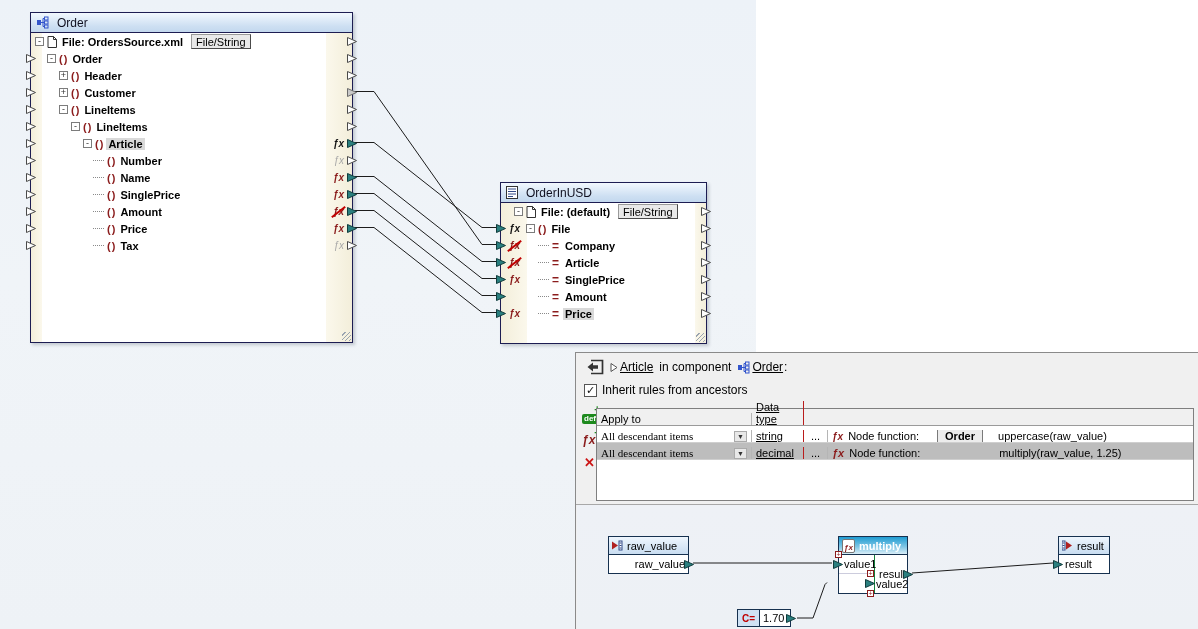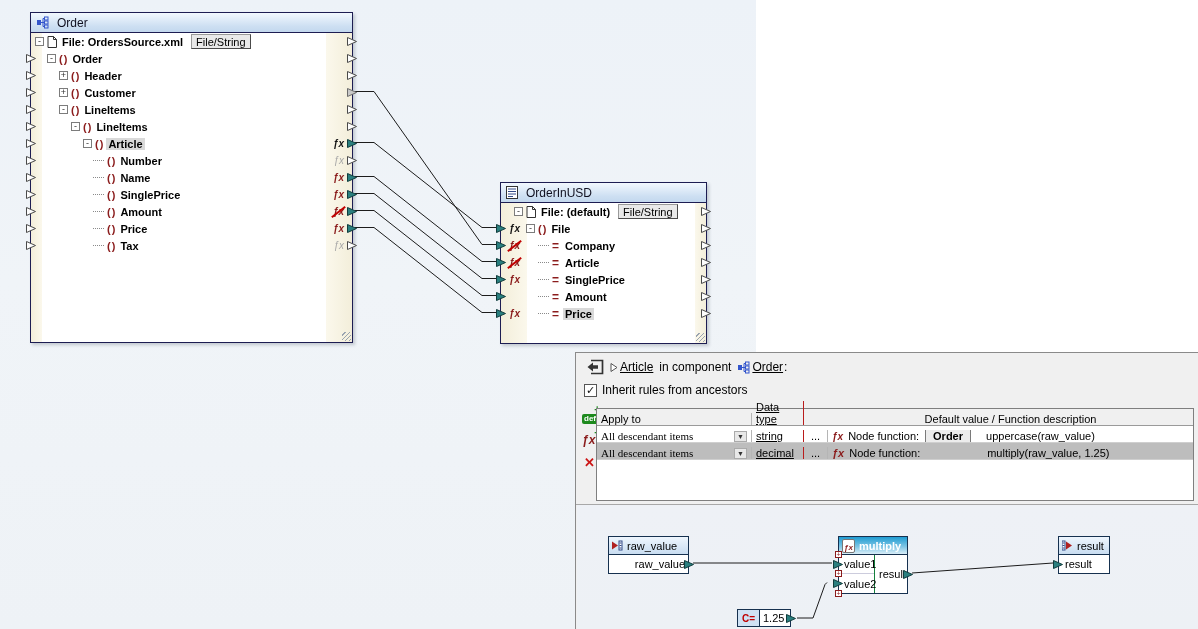--- a/index.html
+++ b/index.html
@@ -77,42 +77,42 @@
   .c1{width:155px;border-right:1px solid #b5b5b5;}
   .c2{width:52px;border-right:1px solid #b91c1c;text-decoration:underline;}
   .c3{width:24px;border-right:1px solid #b5b5b5;justify-content:center;}
   .c4{flex:1;}
   .hdr .nc{font-size:11px;}
   .hdr .c4{justify-content:center;}
   .combolbl{flex:1;font-family:Liberation Serif, serif;}
   .ddbtn{flex:none;font-size:7px;color:#333;background:#e8e8e8;border:1px solid #aaa;
          padding:1px 2px;line-height:7px;}
   .nf-fx{margin-right:5px;}
-  .nf-lbl{margin-right:6px;}
+  .nf-lbl{margin-right:18px;}
   .editbtn{font-weight:bold;border-left:1px solid #7a7a7a;border-right:1px solid #7a7a7a;
            padding:0 7px;height:100%;display:flex;align-items:center;background:#ececec;}
   .editsp{width:46px;flex:none;}
   .nf-val{margin-left:15px;}
   .psep{position:absolute;left:0;right:0;top:151px;border-top:1px solid #a8a8a8;}
   .dgarea{position:absolute;left:1px;right:0;top:152px;bottom:0;
           background:linear-gradient(#eef1f6,#edf1f5);}
   .dwires{position:absolute;left:0;top:0;width:623px;height:277px;z-index:1;}
   .dwires path{fill:none;stroke:#1c1c1c;stroke-width:1;}
   .dbox{position:absolute;border:1px solid #16314f;background:#fff;z-index:2;font-size:11px;}
   .dhead{height:18px;box-sizing:border-box;border-bottom:1px solid #16314f;display:flex;
          align-items:center;gap:4px;padding:0 3px;
          background:linear-gradient(#eef6fd,#c9ddf1);}
   .dhead.fn{background:linear-gradient(#1f9cd2 0%,#7cc4e4 55%,#d9eef8 100%);
             color:#fff;font-weight:bold;}
   .dbody{position:relative;height:18px;display:flex;align-items:center;}
   .fnrows{display:flex;}
   .fncol-l{width:35px;border-right:1px solid #15803d;}
   .fnrow{position:relative;height:19px;box-sizing:border-box;display:flex;align-items:center;
          padding-left:5px;border-bottom:1px solid #ccd;}
-  .fnrow:last-child{border-bottom:none;}
+  .fnrow:last-child{border-bottom:none;margin-left:32px;}
   .fncol-r{width:31px;display:flex;align-items:center;justify-content:flex-end;padding-right:1px;}
   .plusbox{position:absolute;left:-4px;width:7px;height:7px;box-sizing:border-box;
            border:1px solid #8b1c1c;background:#fff;color:#8b1c1c;font-size:7px;
            line-height:5px;text-align:center;z-index:4;}
   .dport-r{position:absolute;right:-6px;top:50%;margin-top:-4.5px;}
   .dport-l{position:absolute;left:-6px;top:50%;margin-top:-4.5px;}
   .constbox{position:absolute;display:flex;height:18px;box-sizing:border-box;
             border:1px solid #16314f;background:#fff;z-index:2;font-size:11px;}
   .cicon{width:21px;background:#cfe2f4;border-right:1px solid #16314f;color:#c00000;
          font-weight:bold;font-size:10px;display:flex;align-items:center;justify-content:center;}
@@ -530,21 +530,20 @@
     <span class="tool"><i class="defbadge">def</i><i class="plus">+</i></span>
     <span class="tool"><i class="fxbadge">ƒx</i><i class="plus">+</i></span>
     <span class="tool del" style="margin-left:2px;">✕</span>
   </div>
 
   <div class="ntable">
     <div class="nrow hdr">
       <span class="nc c1">Apply to</span>
       <span class="nc c2">Data type</span>
       <span class="nc c3"></span>
-      <span class="nc c4">Default value / Function description</span>
     </div>
     <div class="nrow">
       <span class="nc c1">
           <span class="combolbl">All descendant items</span>
           <span class="ddbtn">▼</span>
         </span>
       <span class="nc c2">string</span>
       <span class="nc c3">...</span>
       <span class="nc c4">
         <span class="fx fx-red nf-fx">ƒx</span>
@@ -649,20 +648,20 @@
           <svg class="pt in" width="10" height="9" viewBox="0 0 10 9">
             <polygon points="0.5,0.5 0.5,8.5 9.5,4.5"></polygon>
           </svg>
         </span>
       <span>result</span>
     </div>
   </div>
 
   <div class="constbox" style="left:161px;top:256px;width:54px;">
     <span class="cicon">C=</span>
-    <span class="cval">1.25</span>
+    <span class="cval">1.70</span>
     <span class="dport-r">
         <svg class="pt in" width="10" height="9" viewBox="0 0 10 9">
           <polygon points="0.5,0.5 0.5,8.5 9.5,4.5"></polygon>
         </svg>
       </span>
   </div>
 </div>
 
 </body></html>

